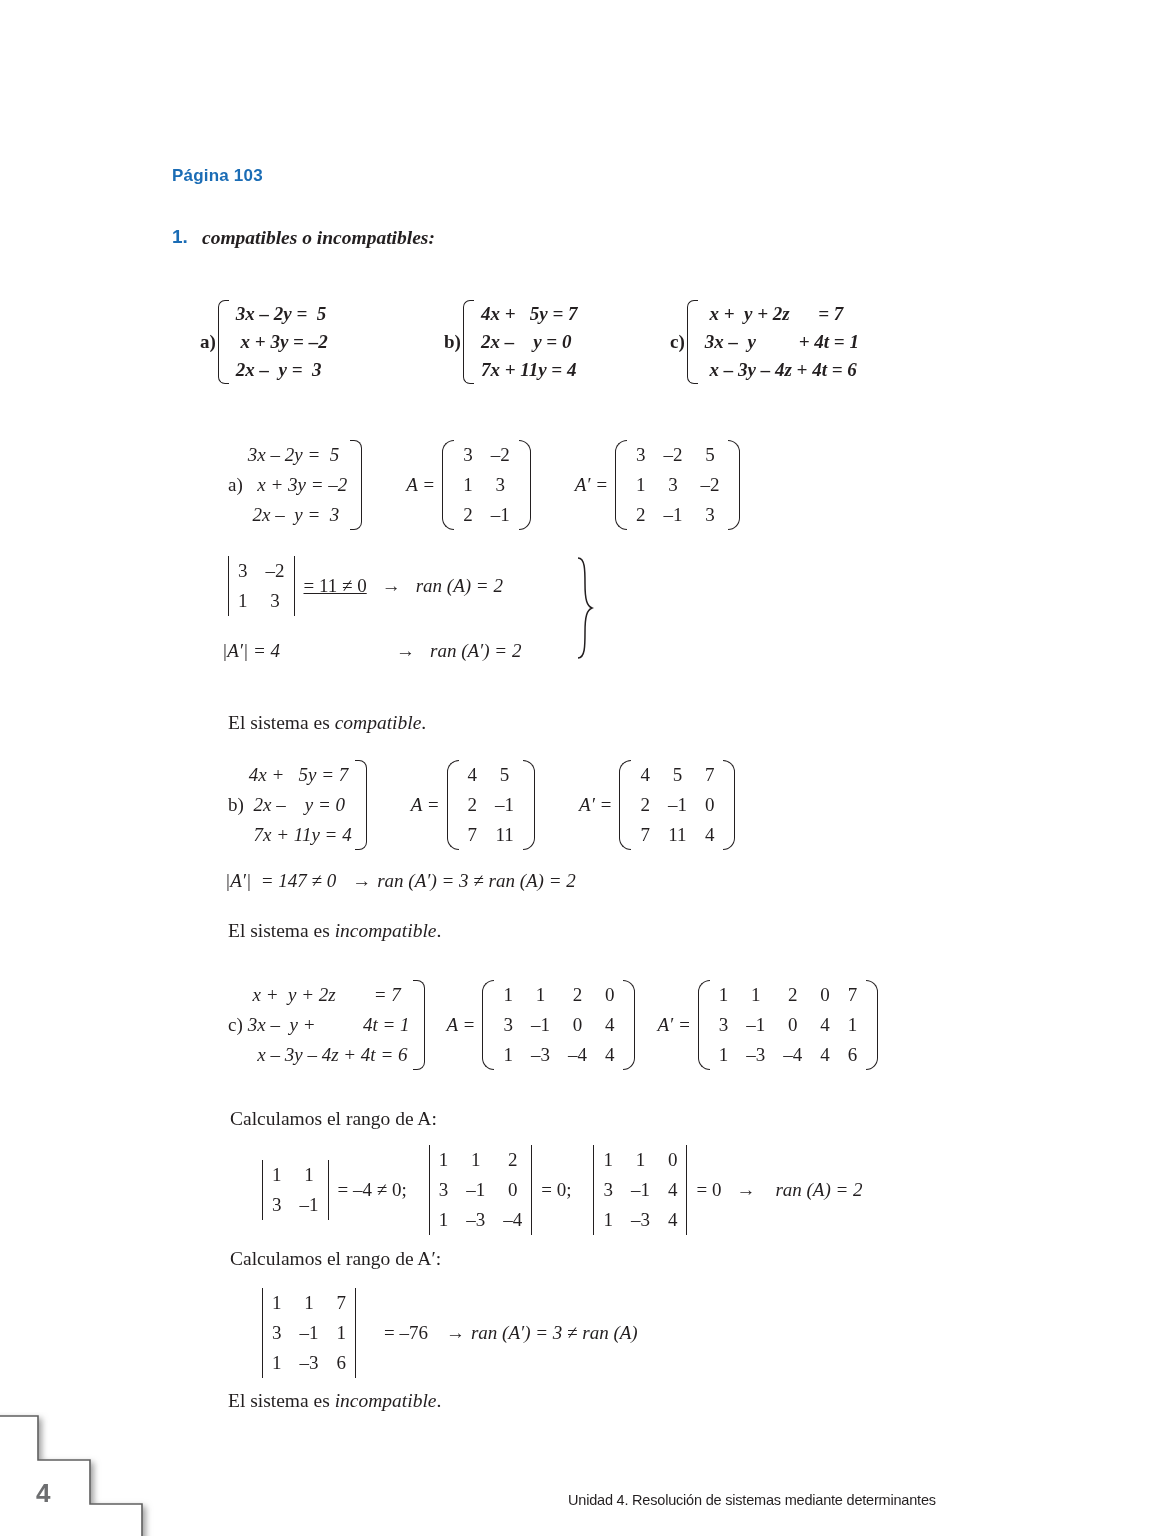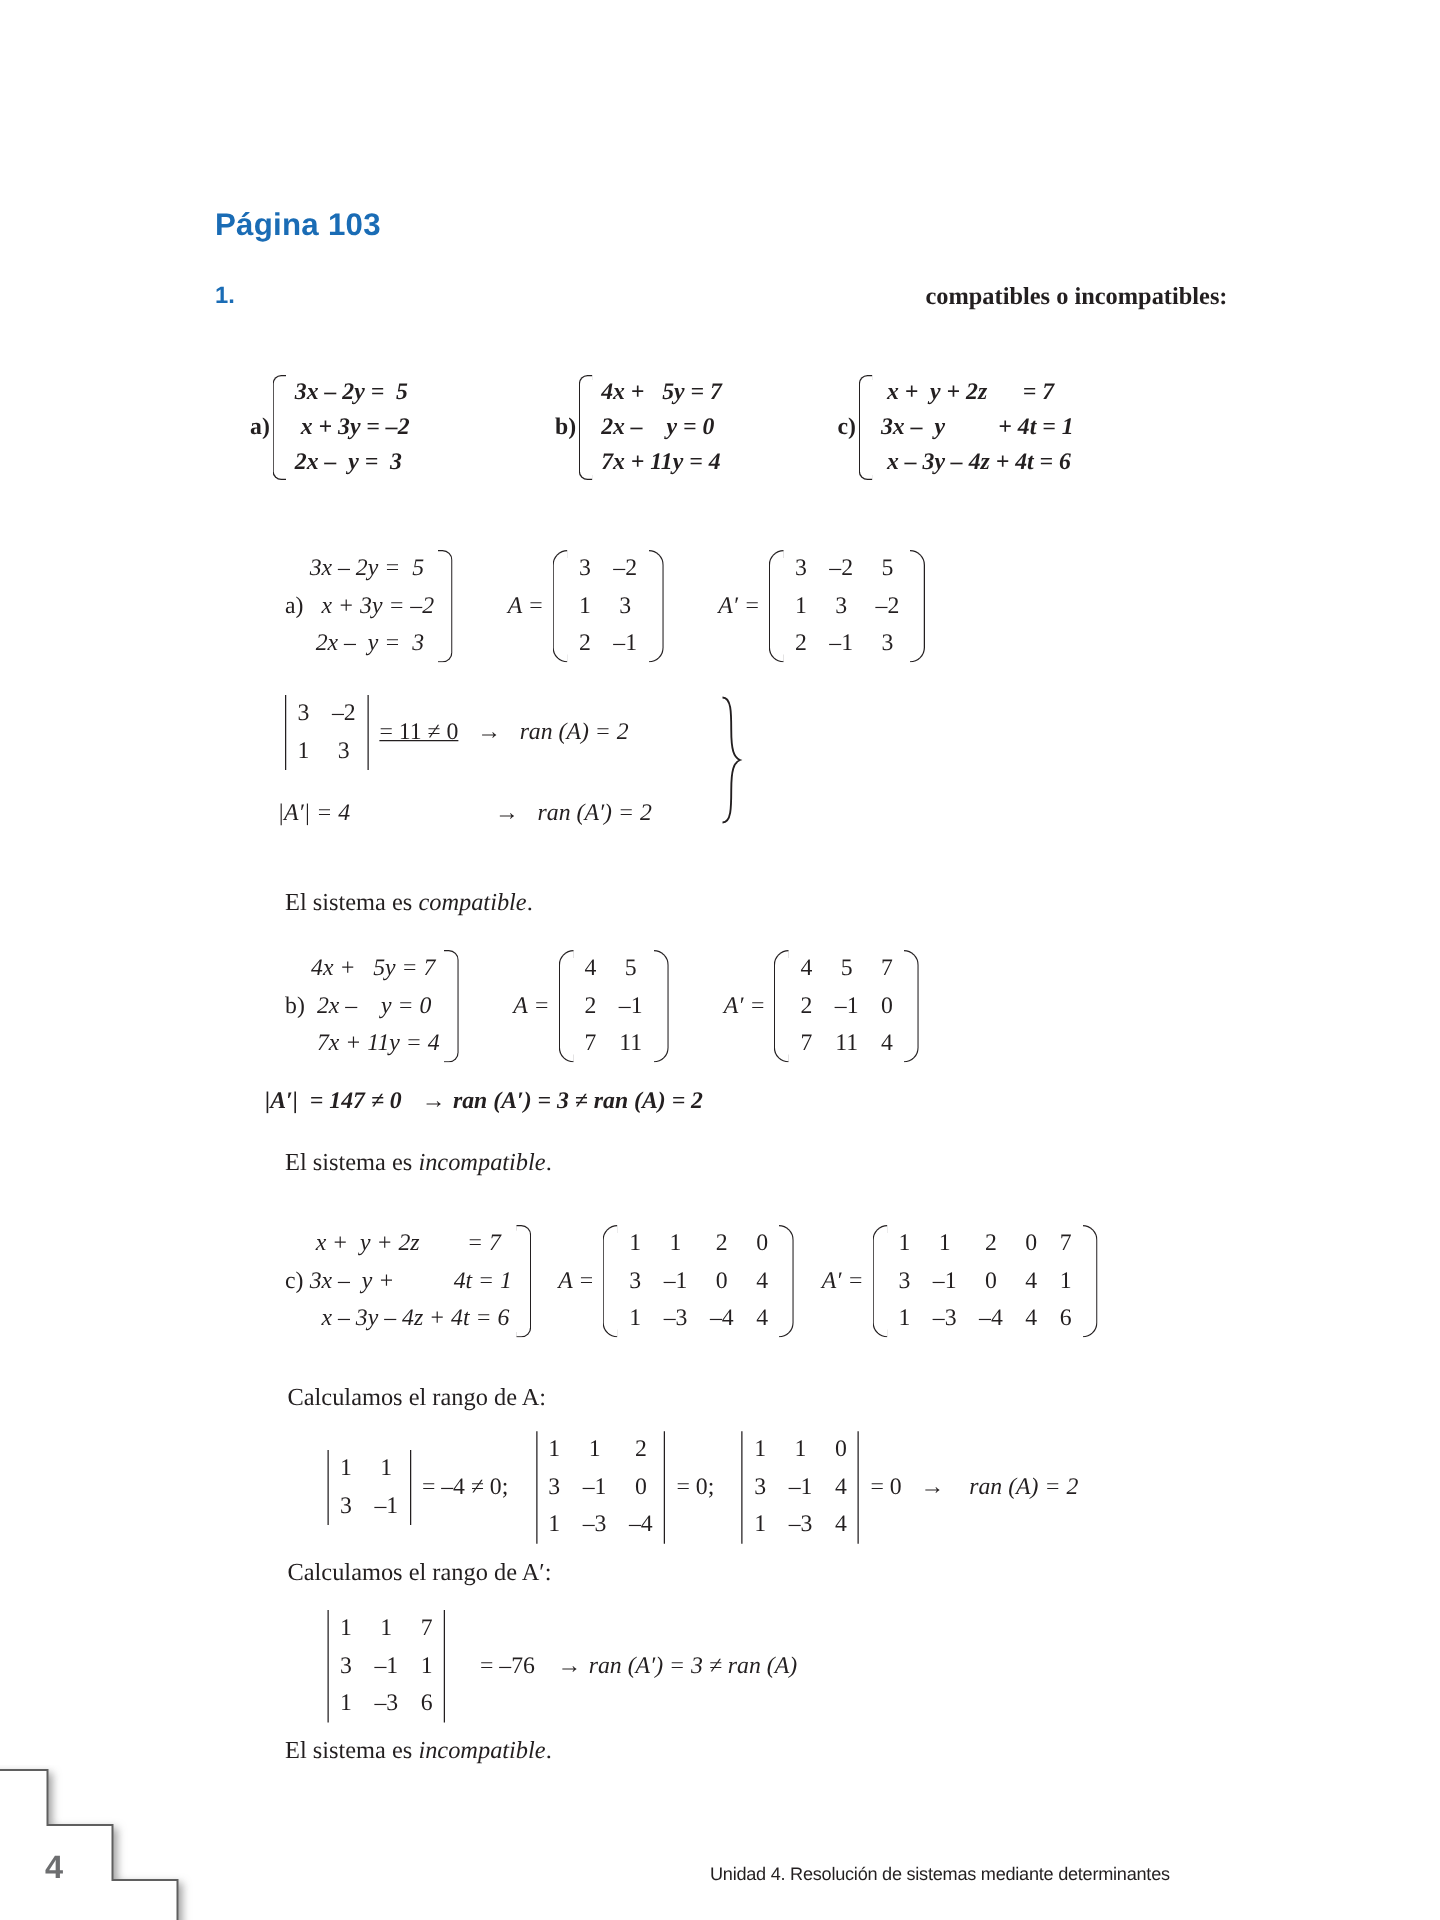--- a/index.html
+++ b/index.html
@@ -11,40 +11,40 @@
     position:relative;
     overflow:hidden;
   }
   .page { position:absolute; inset:0; }
 
   
   .page-heading {
     position:absolute; left:172px; top:166px;
     font-family:"Liberation Sans", sans-serif;
     font-weight:bold;
-    font-size:25px;
+    font-size:17px;
     letter-spacing:0.2px;
     color:#1a6cb5;
   }
 
   
   .exercise { position:absolute; left:172px; top:224px; width:810px; }
   .ex-num {
     position:absolute; left:0; top:2px;
     font-family:"Liberation Sans", sans-serif;
     font-weight:bold; font-size:19px; color:#1a6cb5;
   }
   .ex-text {
     margin-left:30px;
     font-weight:bold;
     font-size:19.5px;
     line-height:27px;
     text-align:justify;
   }
-  .ex-text .l2 { display:block; text-align:right; }
+  .ex-text .l2 { display:block; text-align:left;font-style:italic; }
 
   
   .sys-row { position:absolute; left:200px; top:300px; width:800px; height:100px; }
   .sysblk { position:absolute; display:flex; align-items:center; font-weight:bold; font-size:19px; }
   .sys-label { margin-right:2px; font-weight:bold; font-size:19px; }
   .brace {
     font-size:0; width:10px; align-self:stretch;
     border-left:1.6px solid #231f20;
     border-top:1.6px solid #231f20;
     border-bottom:1.6px solid #231f20;
@@ -311,21 +311,21 @@
               <td>7</td>
               <td>11</td>
               <td>4</td>
             </tr>
       </tbody>
         </table>
       <span class="paren-r"></span>
     </span>
   </div>
 
-  <div class="sol row-flex" style="left:212px; top:870px;font-weight:bold;">
+  <div class="sol row-flex" style="left:225px; top:870px;">
     <span class="txt it">|A′|  = 147 ≠ 0</span>
     <span class="arrow" style="margin-left:10px;">→</span>
     <span class="txt it" style="">ran (A′) = 3 ≠ ran (A) = 2</span>
   </div>
 
   <div class="para" style="left:228px; top:920px;">
     <span>El sistema es </span><span class="it">incompatible</span><span>.</span>
   </div>
 
   <div class="sol row-flex" style="left:228px; top:980px;">

